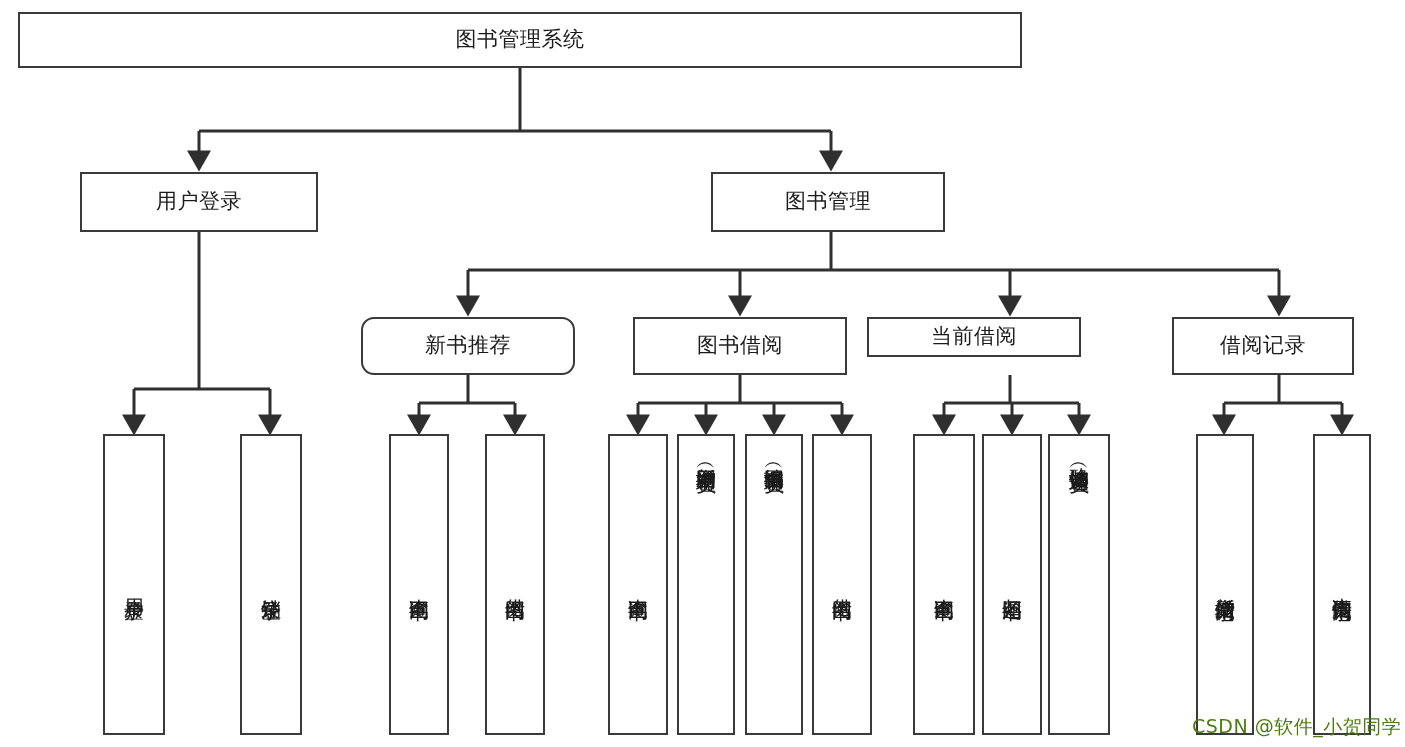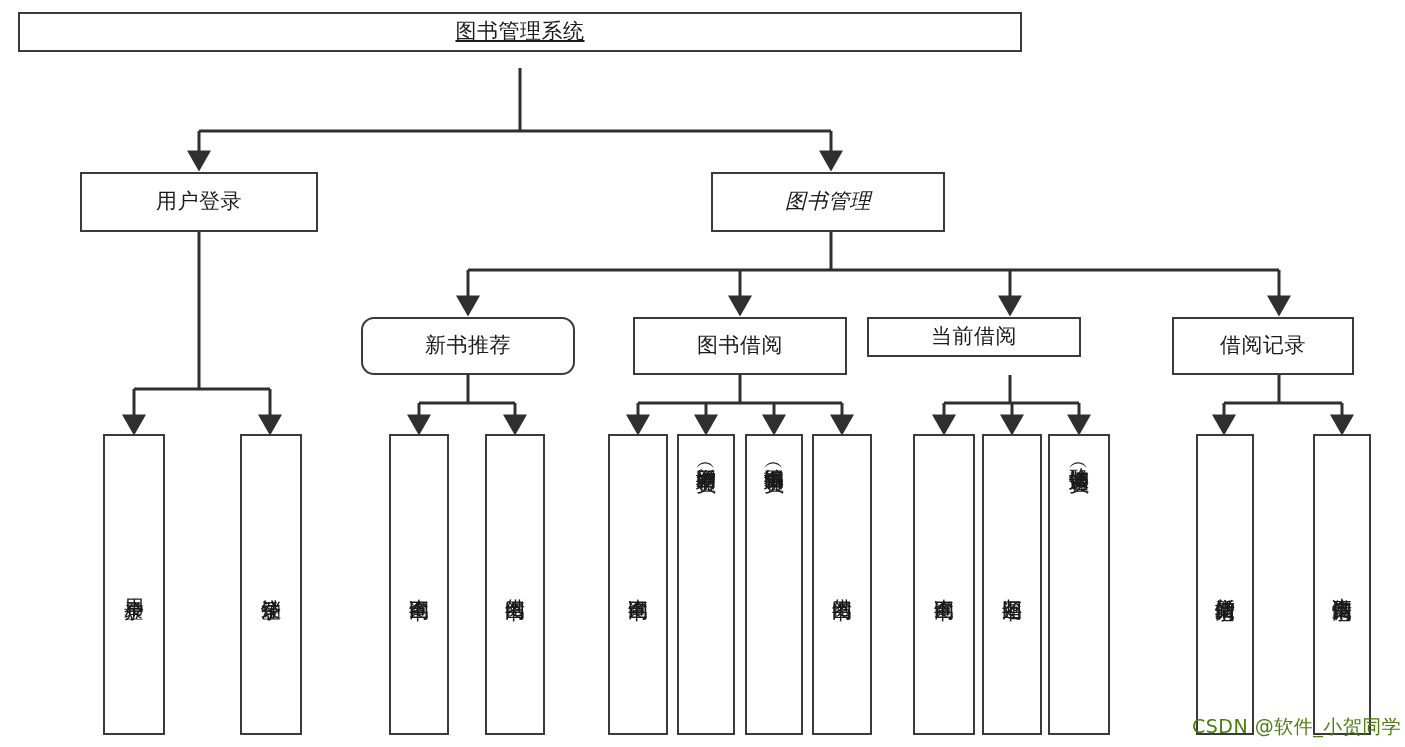--- a/index.html
+++ b/index.html
@@ -116,28 +116,28 @@
       <path d="M1012,403 L1012,424" marker-end="url(#arrow)"></path>
       <path d="M1079,403 L1079,424" marker-end="url(#arrow)"></path>
 
       <path d="M1279,375 L1279,403"></path>
       <path d="M1224,403 L1342,403"></path>
       <path d="M1224,403 L1224,424" marker-end="url(#arrow)"></path>
       <path d="M1342,403 L1342,424" marker-end="url(#arrow)"></path>
     </g>
   </svg>
 
-  <div class="node horiz" style="left:18px; top:12px; width:1004px; height:40px;text-decoration:underline;">
+  <div class="node horiz" style="left:18px; top:12px; width:1004px; height:56px;">
     <span>图书管理系统</span>
   </div>
 
   <div class="node horiz" style="left:80px; top:172px; width:238px; height:60px;">
     <span>用户登录</span>
   </div>
-  <div class="node horiz" style="left:711px; top:172px; width:234px; height:60px;font-style:italic;">
+  <div class="node horiz" style="left:711px; top:172px; width:234px; height:60px;">
     <span>图书管理</span>
   </div>
 
   <div class="node horiz" style="left:361px; top:317px; width:214px; height:58px;border-radius:13px;">
     <span>新书推荐</span>
   </div>
   <div class="node horiz" style="left:633px; top:317px; width:214px; height:58px;">
     <span>图书借阅</span>
   </div>
   <div class="node horiz" style="left:867px; top:317px; width:214px; height:40px;text-align:center;">

